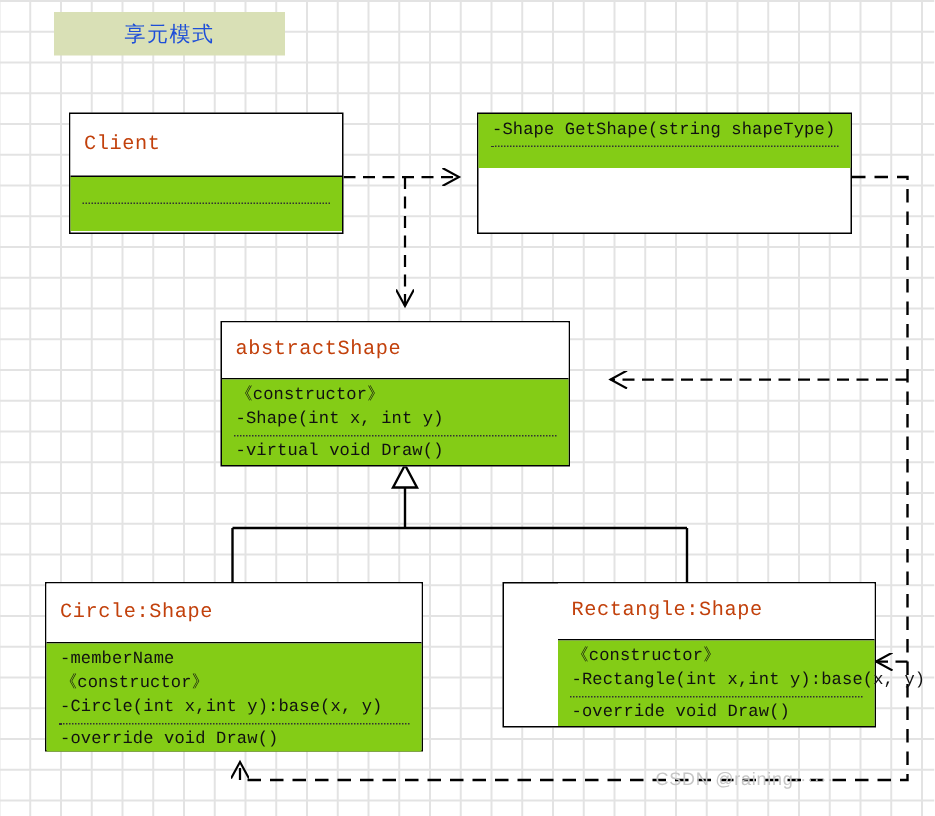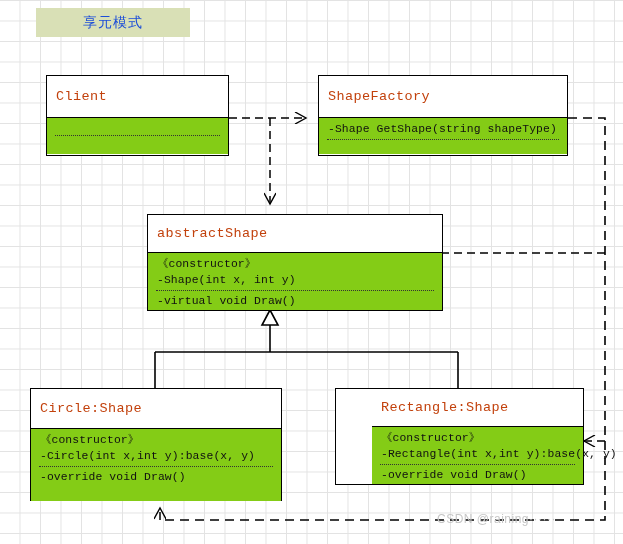--- a/index.html
+++ b/index.html
@@ -144,40 +144,40 @@
   </svg>
 
   <div class="uml-box" style="left:46px; top:75px; width:183px; height:81px;">
     <div class="uml-title" style="height:42px;">Client</div>
     <div class="uml-body" style="height:36px;">
       <div class="sep" style="margin-top:14px;"></div>
     </div>
   </div>
 
   <div class="uml-box" style="left:318px; top:75px; width:250px; height:81px;">
-    <div class="uml-title" style="height:42px;">ShapeFactory</div>
     <div class="uml-body" style="height:36px;">
       <div class="row">-Shape GetShape(string shapeType)</div>
       <div class="sep"></div>
     </div>
   </div>
 
-  <div class="uml-box" style="left:147px; top:214px; width:296px; height:97px;">
+  <div class="uml-box" style="left:147px; top:214px; width:233px; height:97px;">
     <div class="uml-title" style="height:38px;">abstractShape</div>
     <div class="uml-body" style="height:57px;">
       <div class="row">《constructor》</div>
       <div class="row">-Shape(int x, int y)</div>
       <div class="sep"></div>
       <div class="row">-virtual void Draw()</div>
     </div>
   </div>
 
   <div class="uml-box" style="left:30px; top:388px; width:252px; height:113px;">
     <div class="uml-title" style="height:40px;">Circle:Shape</div>
     <div class="uml-body" style="height:72px;">
+      <div class="row">-memberName</div>
       <div class="row">《constructor》</div>
       <div class="row">-Circle(int x,int y):base(x, y)</div>
       <div class="sep"></div>
       <div class="row">-override void Draw()</div>
     </div>
   </div>
 
   <div class="uml-box" style="left:335px; top:388px; width:249px; height:97px;padding-left:36px;">
     <div class="uml-title" style="height:38px;">Rectangle:Shape</div>
     <div class="uml-body" style="height:57px;">

